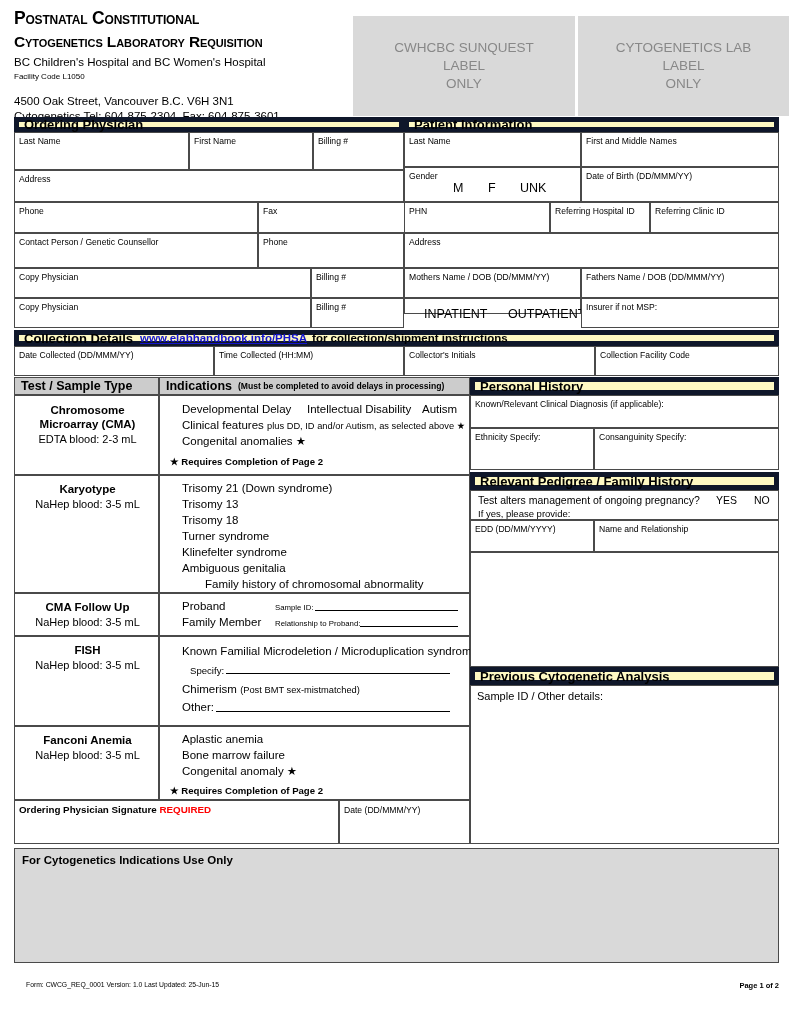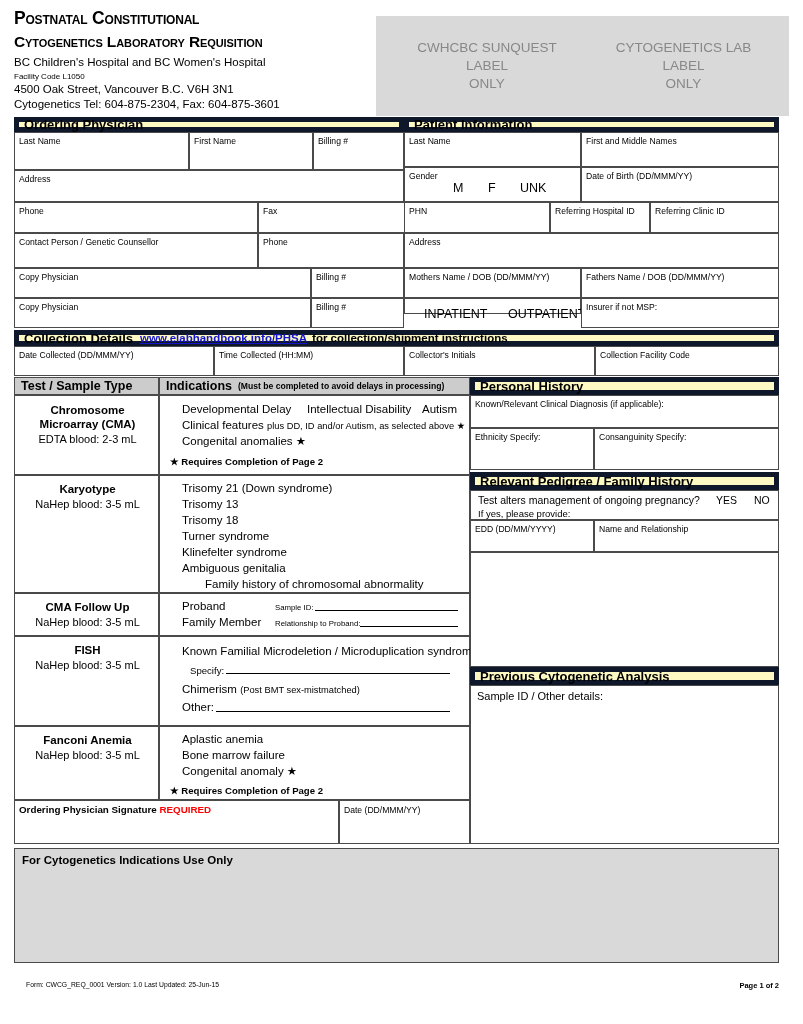--- a/index.html
+++ b/index.html
@@ -58,21 +58,21 @@
     white-space: nowrap;
   }
   .faccode {
     font-size: 8px;
     line-height: 11px;
     margin-top: 1px;
   }
   .addr {
     font-size: 11.5px;
     line-height: 15px;
-    margin-top: 0;
+    margin-top: 12px;
     white-space: nowrap;
   }
   .tel {
     font-size: 11.5px;
     line-height: 15px;
     white-space: nowrap;
   }
 
   .labelbox {
     position: absolute;
@@ -81,21 +81,21 @@
     background: #d9d9d9;
     color: #888888;
     font-size: 13.5px;
     line-height: 18px;
     text-align: center;
     display: flex;
     flex-direction: column;
     align-items: center;
     justify-content: center;
   }
-  .labelbox.one { left: 339px; width: 222px; margin-left: 23px; }
+  .labelbox.one { left: 339px; width: 222px; }
   .labelbox.two { left: 564px; width: 211px; }
 
   
   .bx {
     position: absolute;
     box-sizing: border-box;
     border: 1px solid #4a4a4a;
     background: #ffffff;
   }
   .band {

